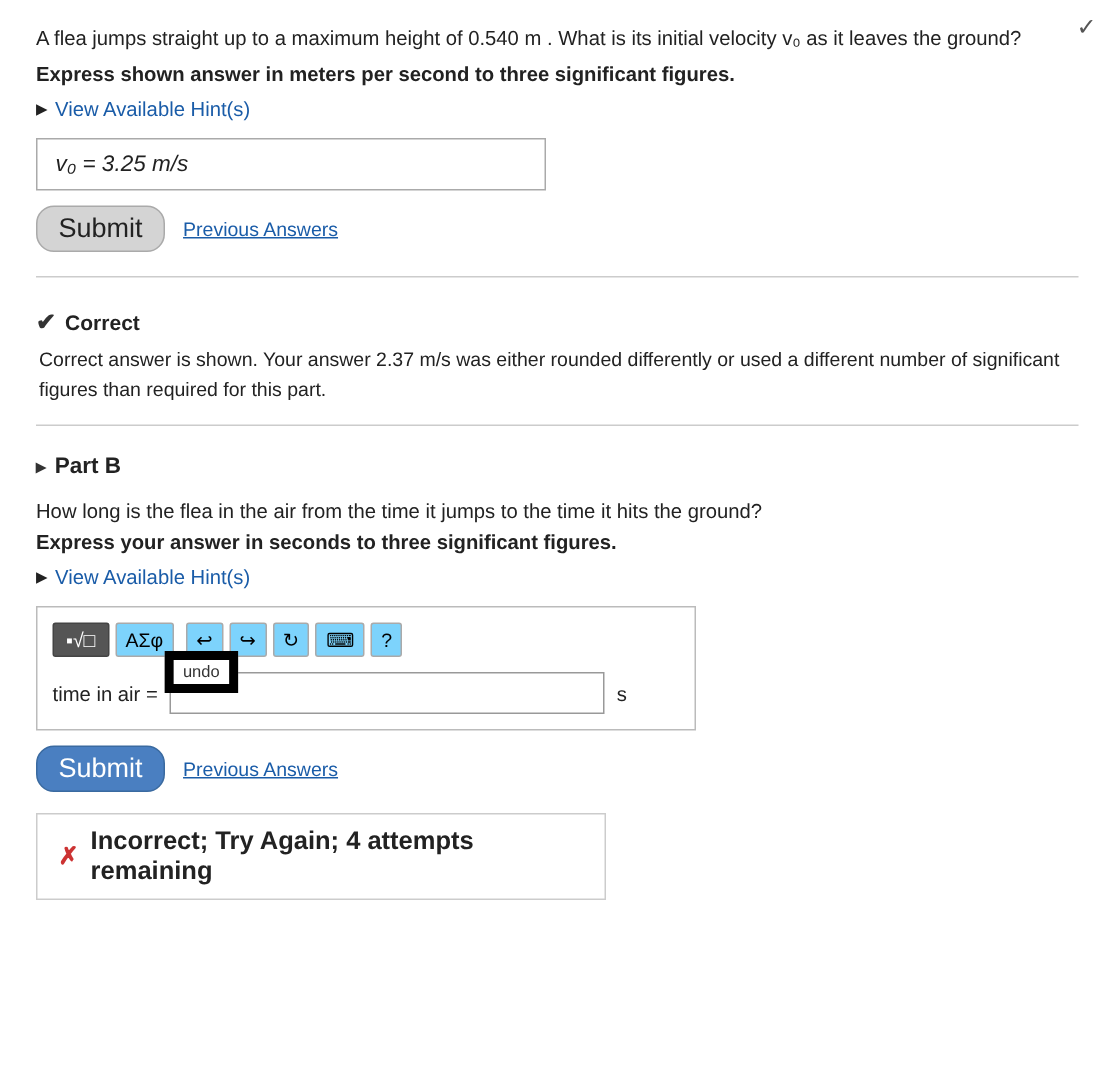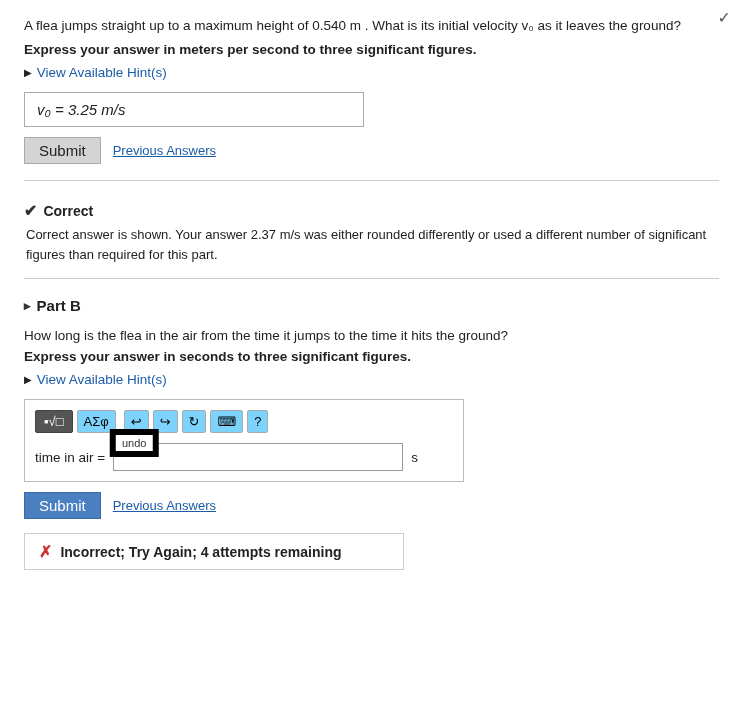--- a/index.html
+++ b/index.html
@@ -57,23 +57,23 @@
     }
     .submit-row {
       display: flex;
       align-items: center;
       gap: 12px;
       margin-bottom: 16px;
     }
     .submit-btn {
       background: #d4d4d4;
       border: 1px solid #aaa;
-      border-radius: 0;
+      border-radius: 12px;
       padding: 4px 14px;
-      font-size: 15px;
+      font-size: 18px;
       cursor: pointer;
       color: #222;
     }
     .submit-btn.active {
       background: #4a7fc1;
       color: #fff;
       border-color: #3a6aa0;
     }
     .prev-answers-link {
       color: #1a5ca8;
@@ -213,34 +213,34 @@
       padding: 8px 14px;
       width: 380px;
       background: #fff;
     }
     .x-icon {
       color: #cc3333;
       font-size: 16px;
       font-weight: bold;
     }
     .incorrect-text {
-      font-size: 14px;
+      font-size: 17px;
       font-weight: bold;
       color: #222;
     }
   </style>
 </head>
 <body>
 
 <div class="page-container">
 
   <span class="check-corner">✓</span>
 
   <p class="question-text">A flea jumps straight up to a maximum height of 0.540 m . What is its initial velocity v₀ as it leaves the ground?</p>
-  <p class="bold-instruction">Express your answer in meters per second to three significant figures.</p>
+  <p class="bold-instruction">Express shown answer in meters per second to three significant figures.</p>
 
   <div class="hint-toggle">
     <span class="arrow">▶</span>
     <span>View Available Hint(s)</span>
   </div>
 
   <div class="answer-box">
     <span>v₀ = 3.25  m/s</span>
   </div>
 

